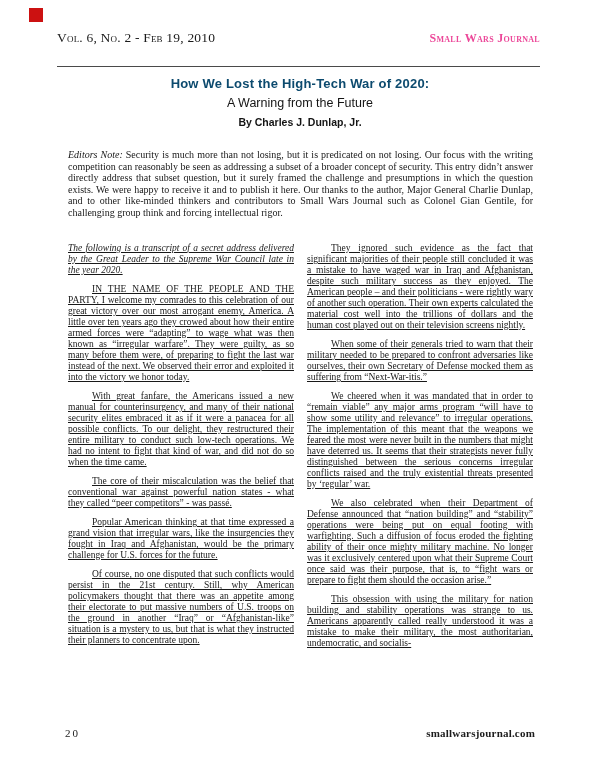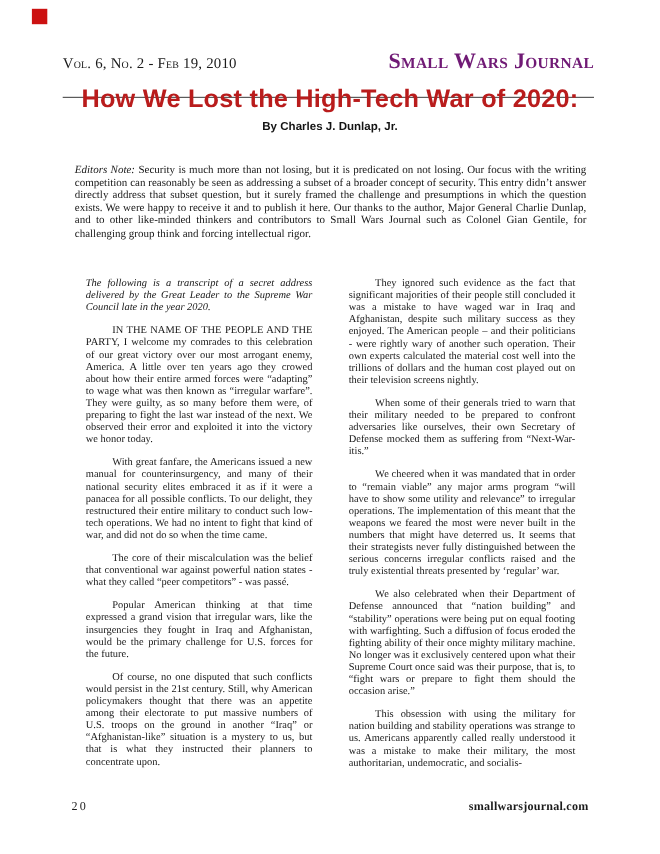--- a/index.html
+++ b/index.html
@@ -19,54 +19,54 @@
     position: absolute;
     left: 29px;
     top: 8px;
     width: 14px;
     height: 14px;
     background: #cc1111;
   }
   .page-header {
     position: absolute;
     left: 57px;
-    top: 45px;
+    top: 30px;
     width: 483px;
     display: flex;
     justify-content: space-between;
     align-items: baseline;
     border-bottom: 1px solid #4a4a4a;
     padding-bottom: 20px;
     font-variant: small-caps;
   }
   .header-issue {
     font-size: 13.5px;
     letter-spacing: 0.2px;
     color: #1a1a1a;
   }
   .header-journal {
-    font-size: 20px;
+    font-size: 12px;
     font-weight: bold;
     letter-spacing: 0.3px;
-    color: #701a75;
+    color: #ec4899;
   }
   .title-block {
     position: absolute;
     left: 0;
     top: 76px;
     width: 600px;
     text-align: center;
     font-family: "Liberation Sans", sans-serif;
   }
   .article-title {
     margin: 0;
-    font-size: 23px;
+    font-size: 13px;
     font-weight: bold;
     letter-spacing: 0.2px;
-    color: #b91c1c;
+    color: #0c4a6e;
   }
   .article-subtitle {
     margin: 5px 0 0 0;
     font-size: 12.5px;
     font-weight: normal;
     color: #141414;
   }
   .article-byline {
     margin: 6px 0 0 0;
     font-size: 10.5px;
@@ -95,21 +95,22 @@
     gap: 13px;
   }
   .col {
     width: 226px;
     font-size: 9.5px;
     line-height: 11px;
     text-align: justify;
     color: #181818;
   }
   .col p {
-    margin: 10px;
+    margin: 0;
+    text-decoration: underline;
   }
   .col p + p {
     margin-top: 8px;
   }
   .para-indent {
     text-indent: 24px;
   }
   .para-italic {
     font-style: italic;
   }
@@ -137,20 +138,21 @@
 
 <div class="red-marker"></div>
 
 <div class="page-header">
   <span class="header-issue">Vol. 6, No. 2 - Feb 19, 2010</span>
   <span class="header-journal">Small Wars Journal</span>
 </div>
 
 <div class="title-block">
   <h1 class="article-title">How We Lost the High-Tech War of 2020:</h1>
+  <div class="article-subtitle">A Warning from the Future</div>
   <div class="article-byline">By Charles J. Dunlap, Jr.</div>
 </div>
 
 <div class="editors-note">
   <span class="en-label">Editors Note:</span>
   <span>Security is much more than not losing, but it is predicated on not losing. Our focus with the writing competition can reasonably be seen as addressing a subset of a broader concept of security. This entry didn’t answer directly address that subset question, but it surely framed the challenge and presumptions in which the question exists. We were happy to receive it and to publish it here. Our thanks to the author, Major General Charlie Dunlap, and to other like-minded thinkers and contributors to Small Wars Journal such as Colonel Gian Gentile, for challenging group think and forcing intellectual rigor.</span>
 </div>
 
 <div class="columns">
   <div class="col">

